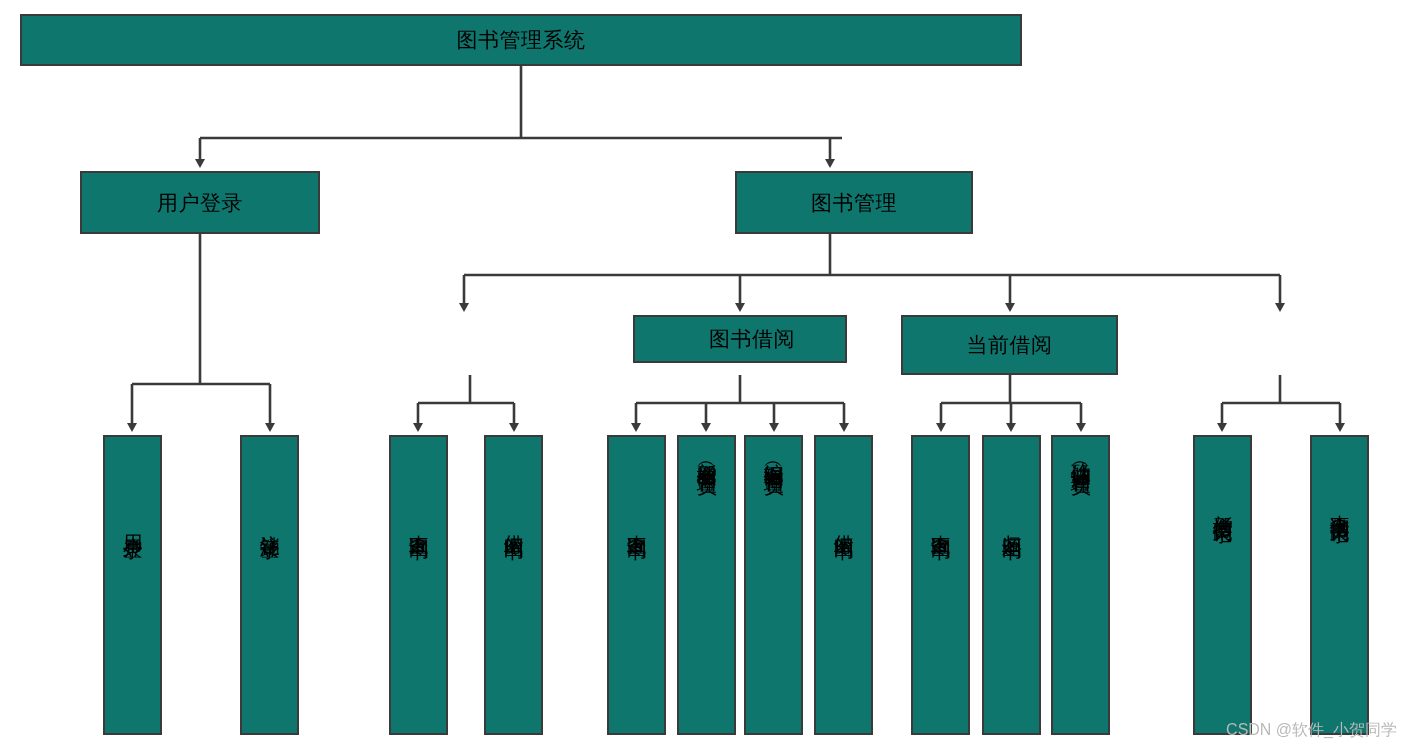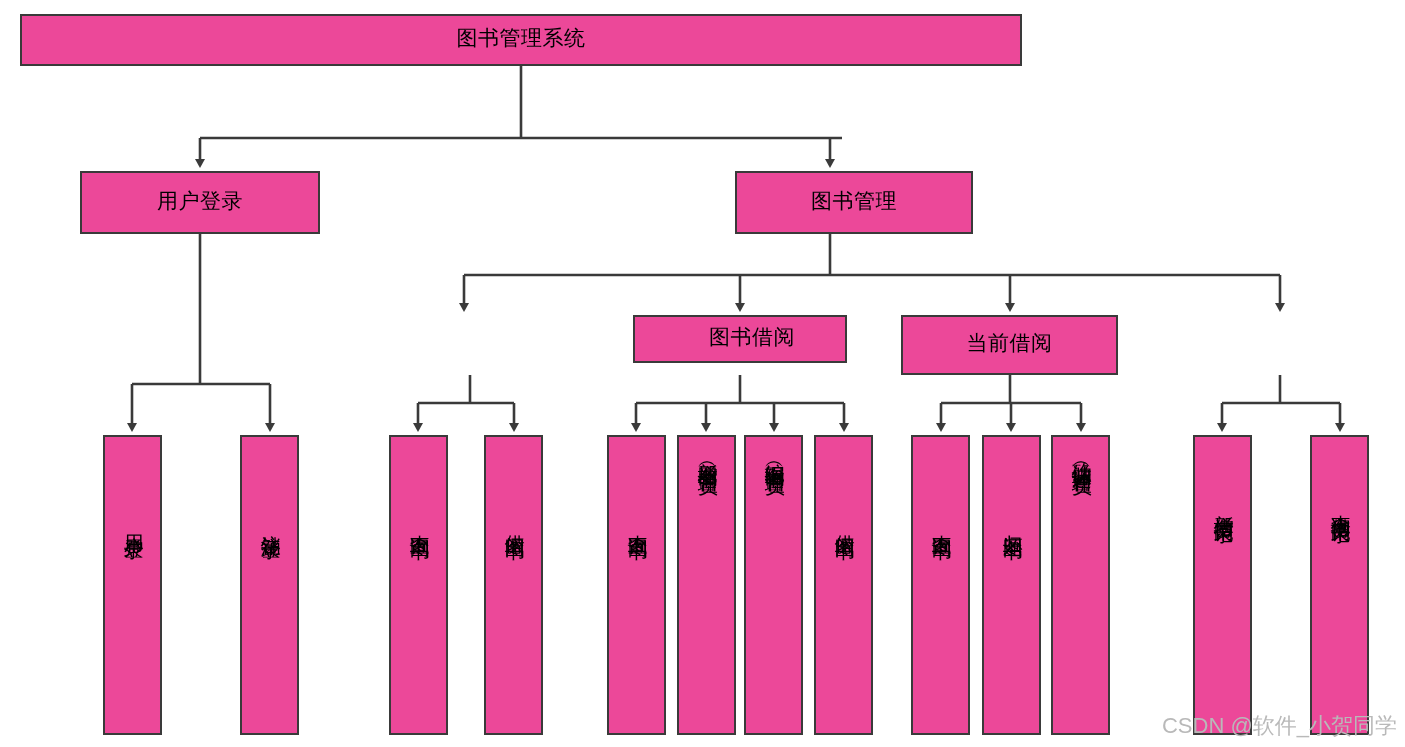--- a/index.html
+++ b/index.html
@@ -23,27 +23,26 @@
     left: 0;
     top: 0;
     width: 1405px;
     height: 747px;
     pointer-events: none;
   }
   .node {
     position: absolute;
     box-sizing: border-box;
     border: 2.5px solid #3a3a3a;
-    background: #ec4899;
+    background: #0f766e;
     display: flex;
     align-items: center;
     justify-content: center;
     color: #000000;
     z-index: 2;
-    font-family: Liberation Mono, monospace;
   }
   .node .label {
     display: block;
     text-align: center;
     letter-spacing: 0.5px;
   }
   
   .node.horiz .label {
     font-size: 21px;
     line-height: 1.1;
@@ -69,21 +68,21 @@
   .node.vert.midsmall .label {
     margin-top: 58px;
   }
   .node.vert.tall .label {
     margin-top: 6px;
   }
   .watermark {
     position: absolute;
     right: 8px;
     bottom: 6px;
-    font-size: 22px;
+    font-size: 16px;
     color: #b9b9b9;
     white-space: nowrap;
     z-index: 5;
     font-family: "Liberation Sans", "DejaVu Sans", sans-serif;
   }
 </style>
 </head>
 <body>
 
 <div id="canvas">

